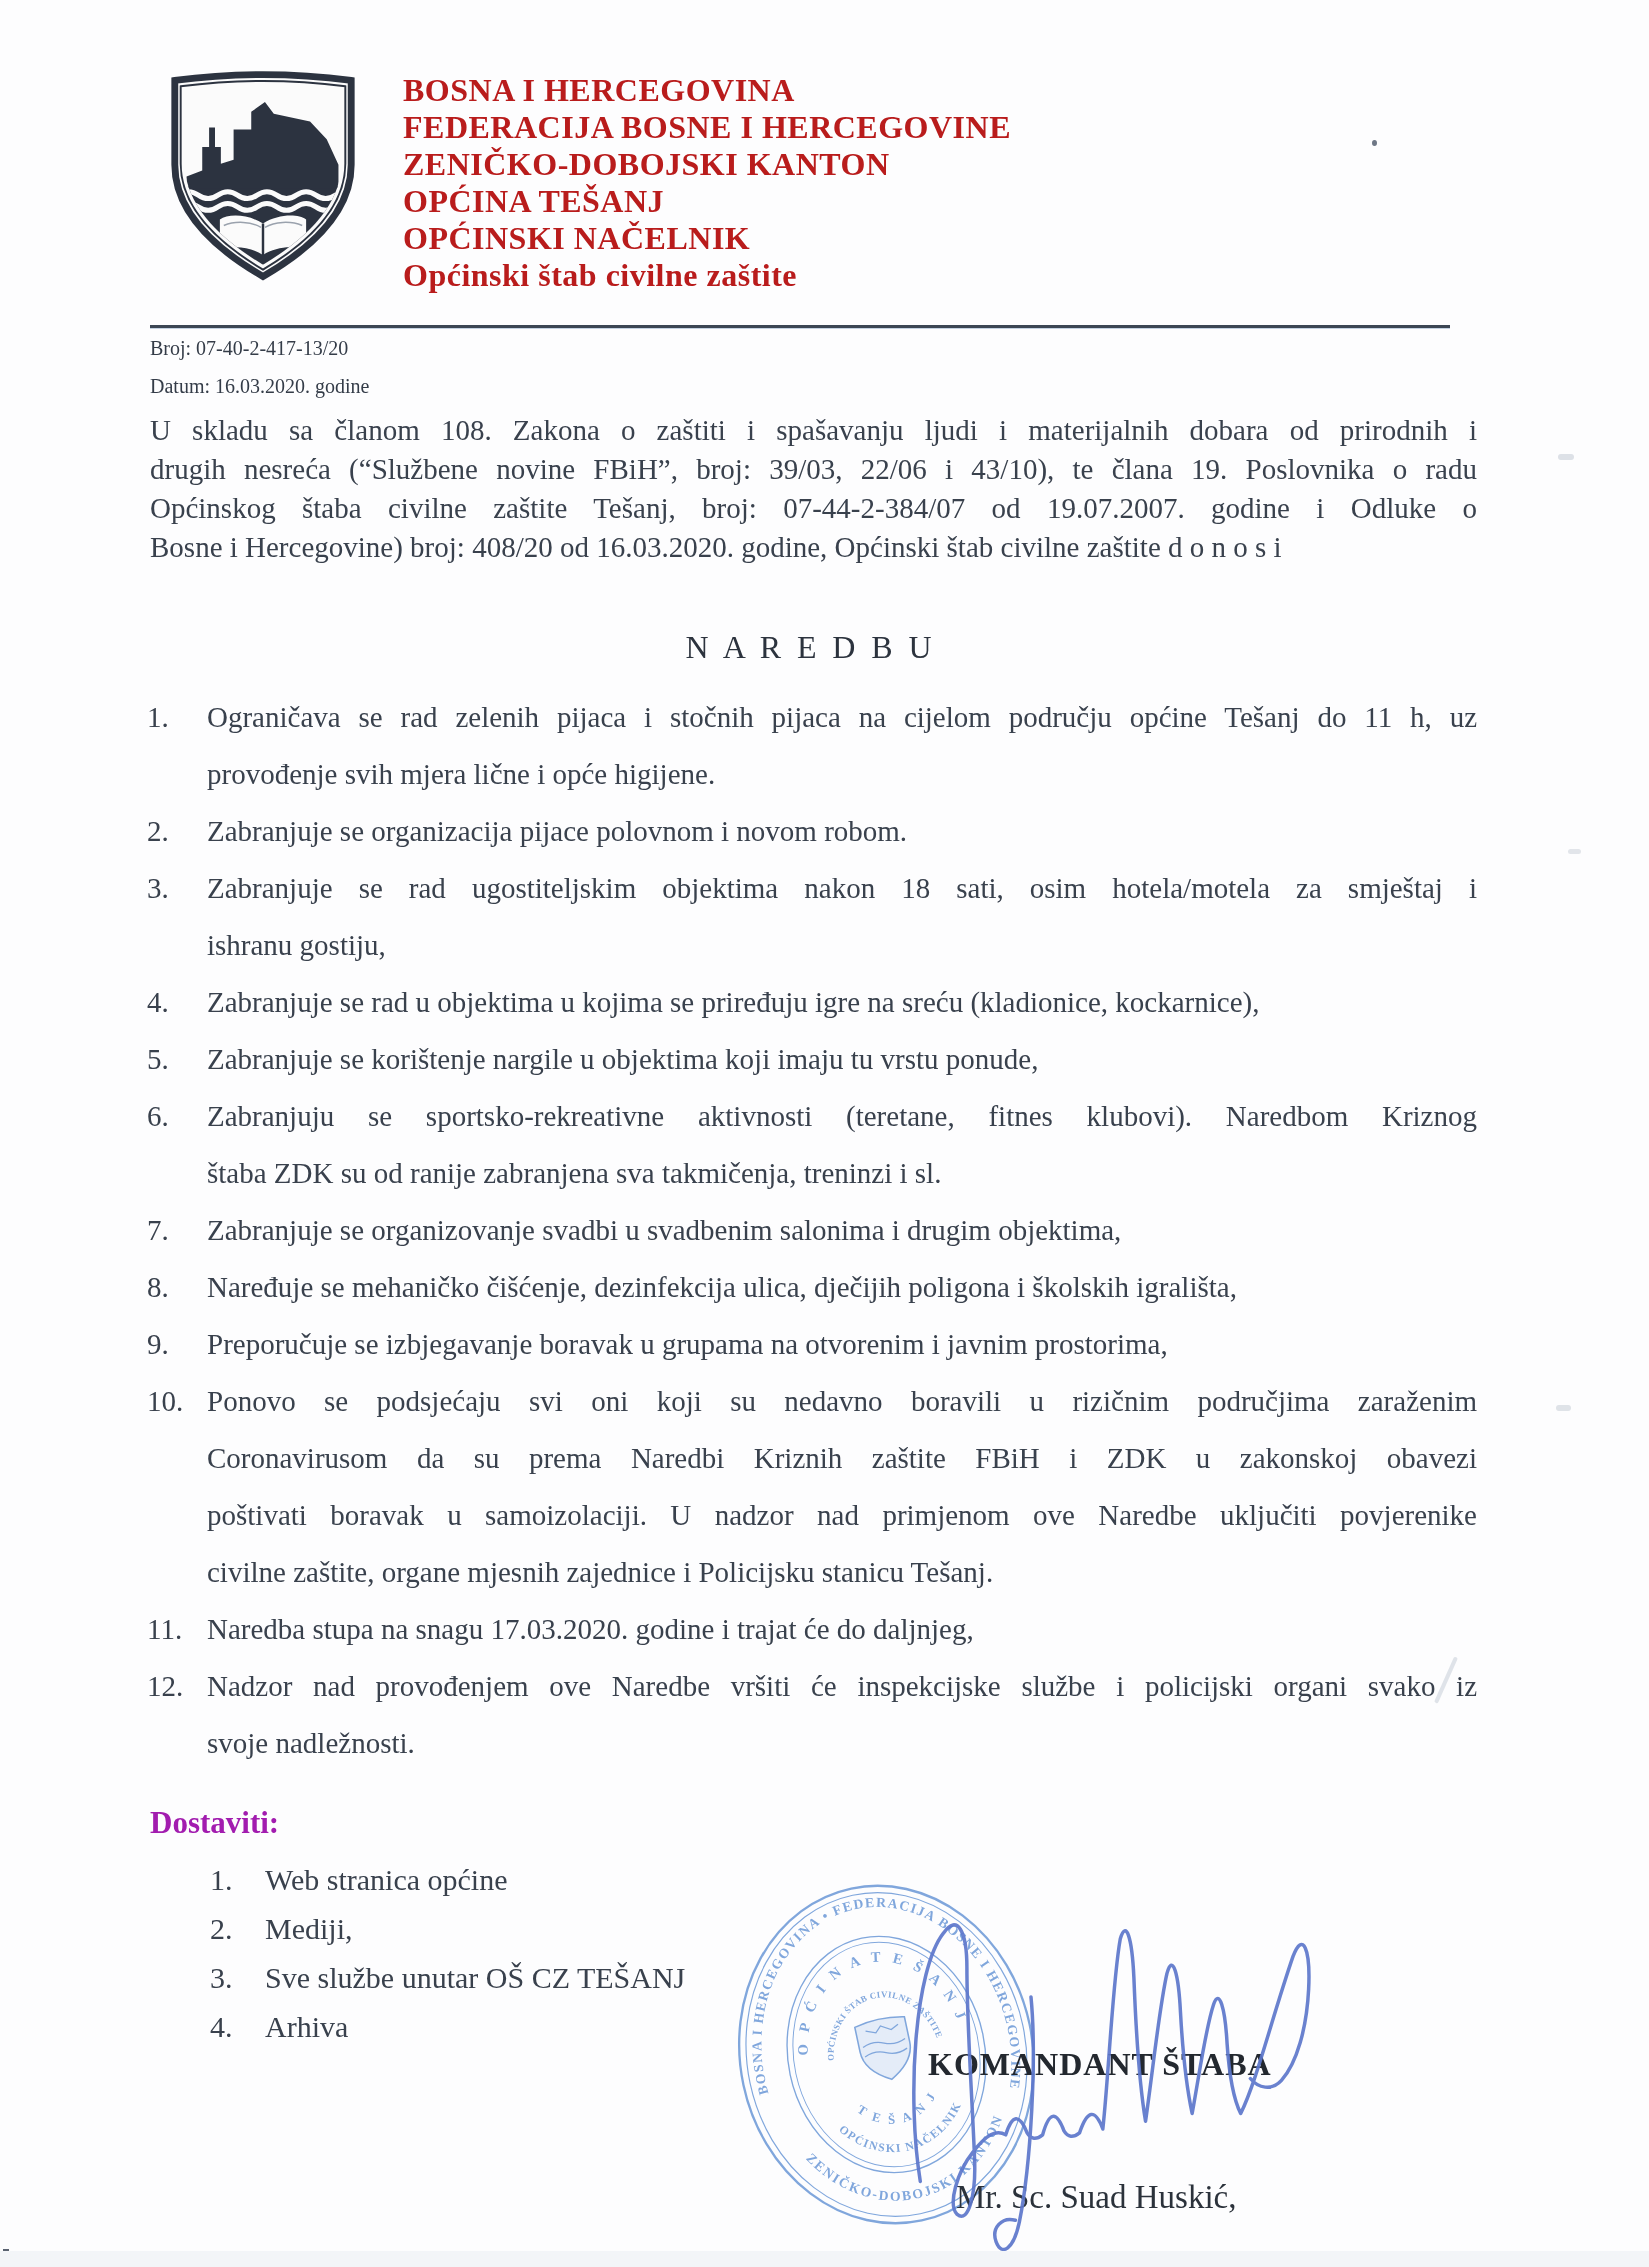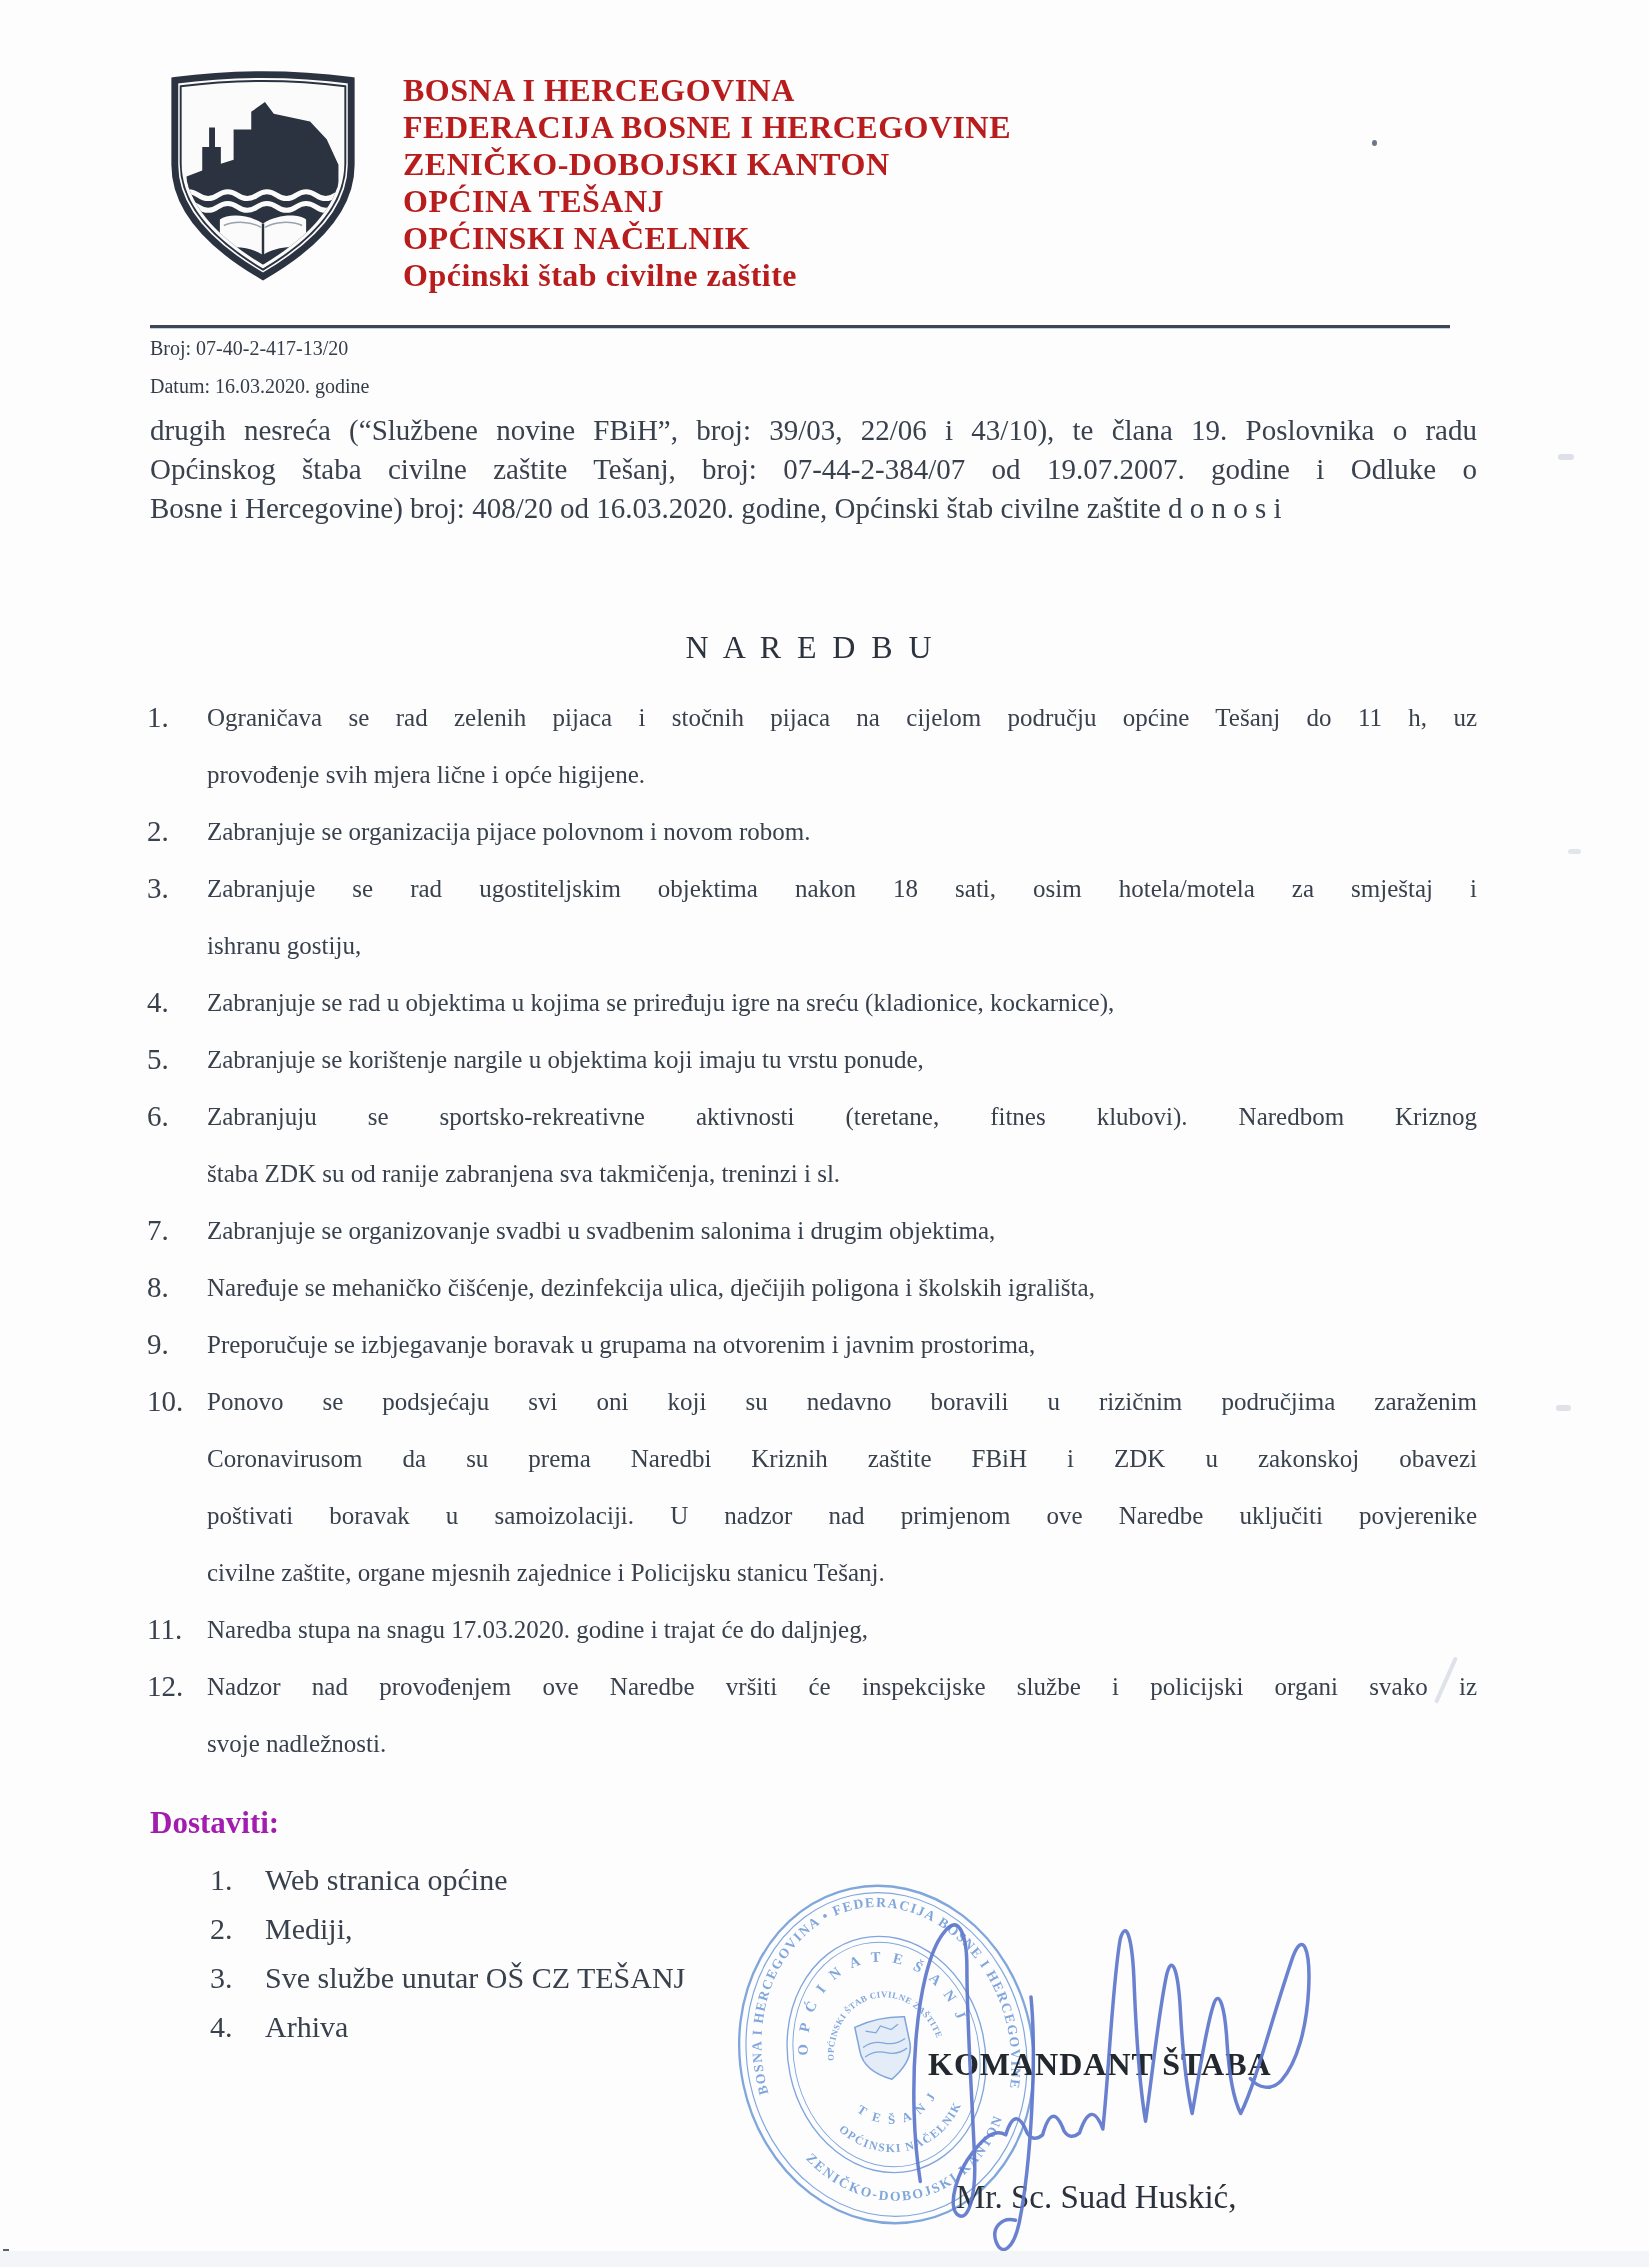--- a/index.html
+++ b/index.html
@@ -23,21 +23,21 @@
           text-align:justify; color:#39414d;}
   .j{text-align-last:justify;}
   
   .doc-title{position:absolute; left:147px; top:629px; width:1327px; text-align:center;
              font-weight:normal; font-size:32px; letter-spacing:3.9px; color:#2c333e;}
   
   .orders{position:absolute; left:147px; top:689px; width:1330px;}
   .order-item{position:relative; padding-left:60px;}
   .order-num{position:absolute; left:0; top:0; width:56px; font-size:29px;
              line-height:57px; color:#39414d;}
-  .o-line{font-size:25px; line-height:57px; height:57px; overflow:hidden; text-align:justify;}
+  .o-line{font-size:29px; line-height:57px; height:57px; overflow:hidden; text-align:justify;}
   
   .dostaviti{position:absolute; left:150px; top:1805px; width:737px;}
   .dost-label{font-weight:bold; font-size:31px; color:#a21caf; margin-bottom:13.6px;}
   .dost-row{position:relative; padding-left:115px; height:49px;}
   .dost-num{position:absolute; left:60px; top:0; width:50px; font-size:30px; line-height:49px;}
   .dost-text{font-size:30px; line-height:49px; white-space:nowrap;}
   
   .stamp{position:absolute; left:734px; top:1879px; width:305px; height:351px;
          opacity:0.88; filter:blur(0.3px);}
   .sig-role{position:absolute; left:928px; top:2046px; font-weight:bold; font-size:32px;
@@ -97,20 +97,21 @@
     <div class="org-line">OPĆINSKI NAČELNIK</div>
     <div class="org-line">Općinski štab civilne zaštite</div>
   </div>
 
   <div class="rule"></div>
 
   <div class="meta-line broj">Broj: 07-40-2-417-13/20</div>
   <div class="meta-line datum">Datum: 16.03.2020. godine</div>
 
   <div class="intro">
+    <div class="p-line j">U skladu sa članom 108. Zakona o zaštiti i spašavanju ljudi i materijalnih dobara od prirodnih i</div>
     <div class="p-line j">drugih nesreća (“Službene novine FBiH”, broj: 39/03, 22/06 i 43/10), te člana 19. Poslovnika o radu</div>
     <div class="p-line j">Općinskog štaba civilne zaštite Tešanj, broj: 07-44-2-384/07 od 19.07.2007. godine i Odluke o</div>
     <div class="p-line">Bosne i Hercegovine) broj: 408/20 od 16.03.2020. godine, Općinski štab civilne zaštite d o n o s i</div>
   </div>
 
   <div class="doc-title">N A R E D B U</div>
 
   <div class="orders">
     <div class="order-item">
       <span class="order-num">1.</span>

